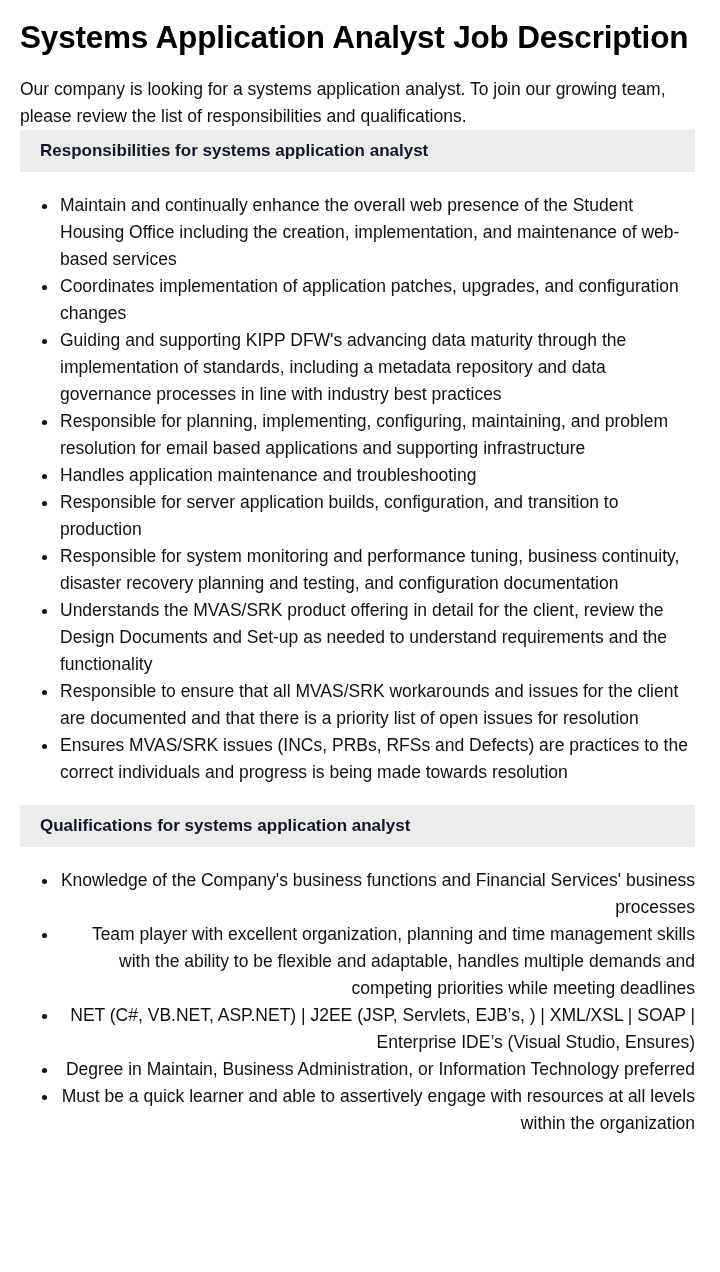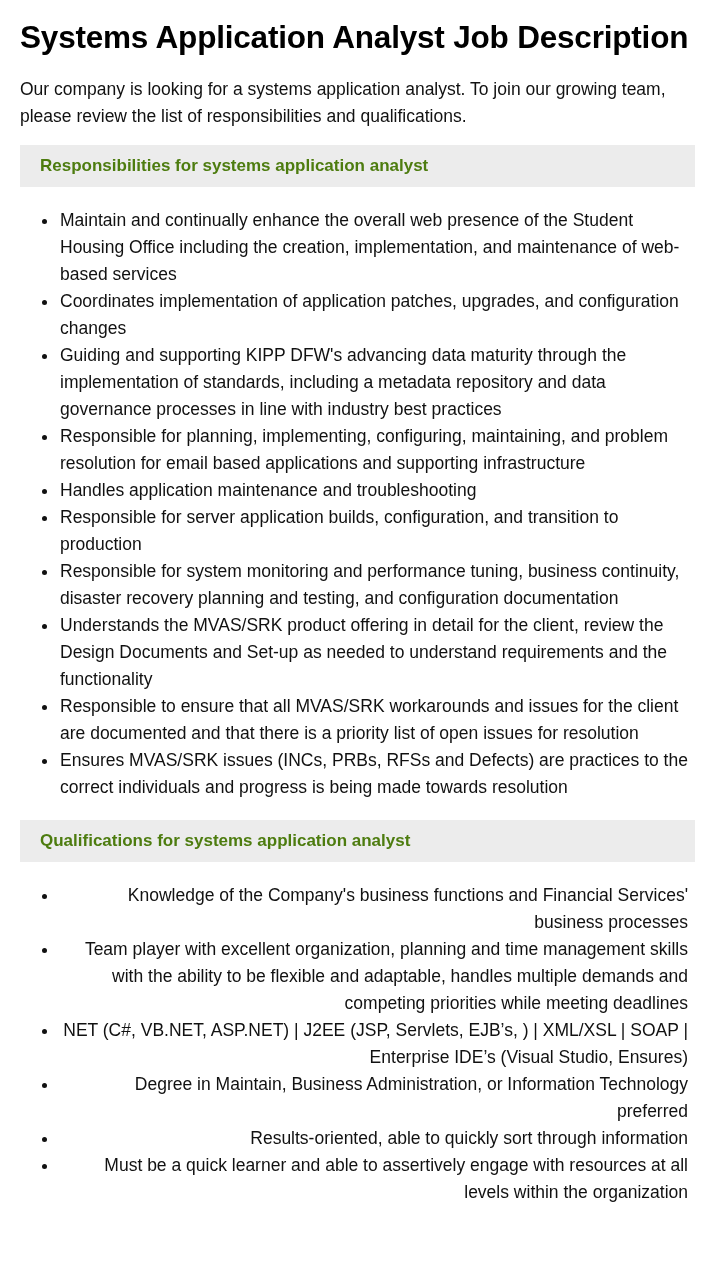--- a/index.html
+++ b/index.html
@@ -21,31 +21,31 @@
     color: #000000;
     white-space: nowrap;
   }
   .intro {
     margin: 19px 0 0 0;
     font-size: 17.5px;
     line-height: 27px;
   }
   .section-header {
     background: #ececec;
-    margin-top: 15px;
+    margin-top: 0;
     height: 42px;
     padding: 0 20px;
     display: flex;
     align-items: center;
     font-size: 17px;
     font-weight: bold;
-    color: #4d7c0f;
+    color: #0f172a;
   }
   ul.items {
-    margin: 20px 7px 0 0;
+    margin: 20px 0 0 0;
     padding: 0 0 0 40px;
     list-style: none;
   }
   ul.items li {
     position: relative;
     font-size: 17.5px;
     line-height: 27px;
   }
   ul.items li::before {
     content: "";
@@ -82,17 +82,16 @@
     </ul>
   </section>
 
   <section class="section-2">
     <div class="section-header">Qualifications for systems application analyst</div>
     <ul class="items">
       <li>Knowledge of the Company's business functions and Financial Services' business processes</li>
       <li>Team player with excellent organization, planning and time management skills with the ability to be flexible and adaptable, handles multiple demands and competing priorities while meeting deadlines</li>
       <li>NET (C#, VB.NET, ASP.NET) | J2EE (JSP, Servlets, EJB’s, ) | XML/XSL | SOAP | Enterprise IDE’s (Visual Studio, Ensures)</li>
       <li>Degree in Maintain, Business Administration, or Information Technology preferred</li>
-      <li>Results-oriented, able to quickly sort through information</li>
       <li>Must be a quick learner and able to assertively engage with resources at all levels within the organization</li>
     </ul>
   </section>
 </div>
 
 </body></html>

